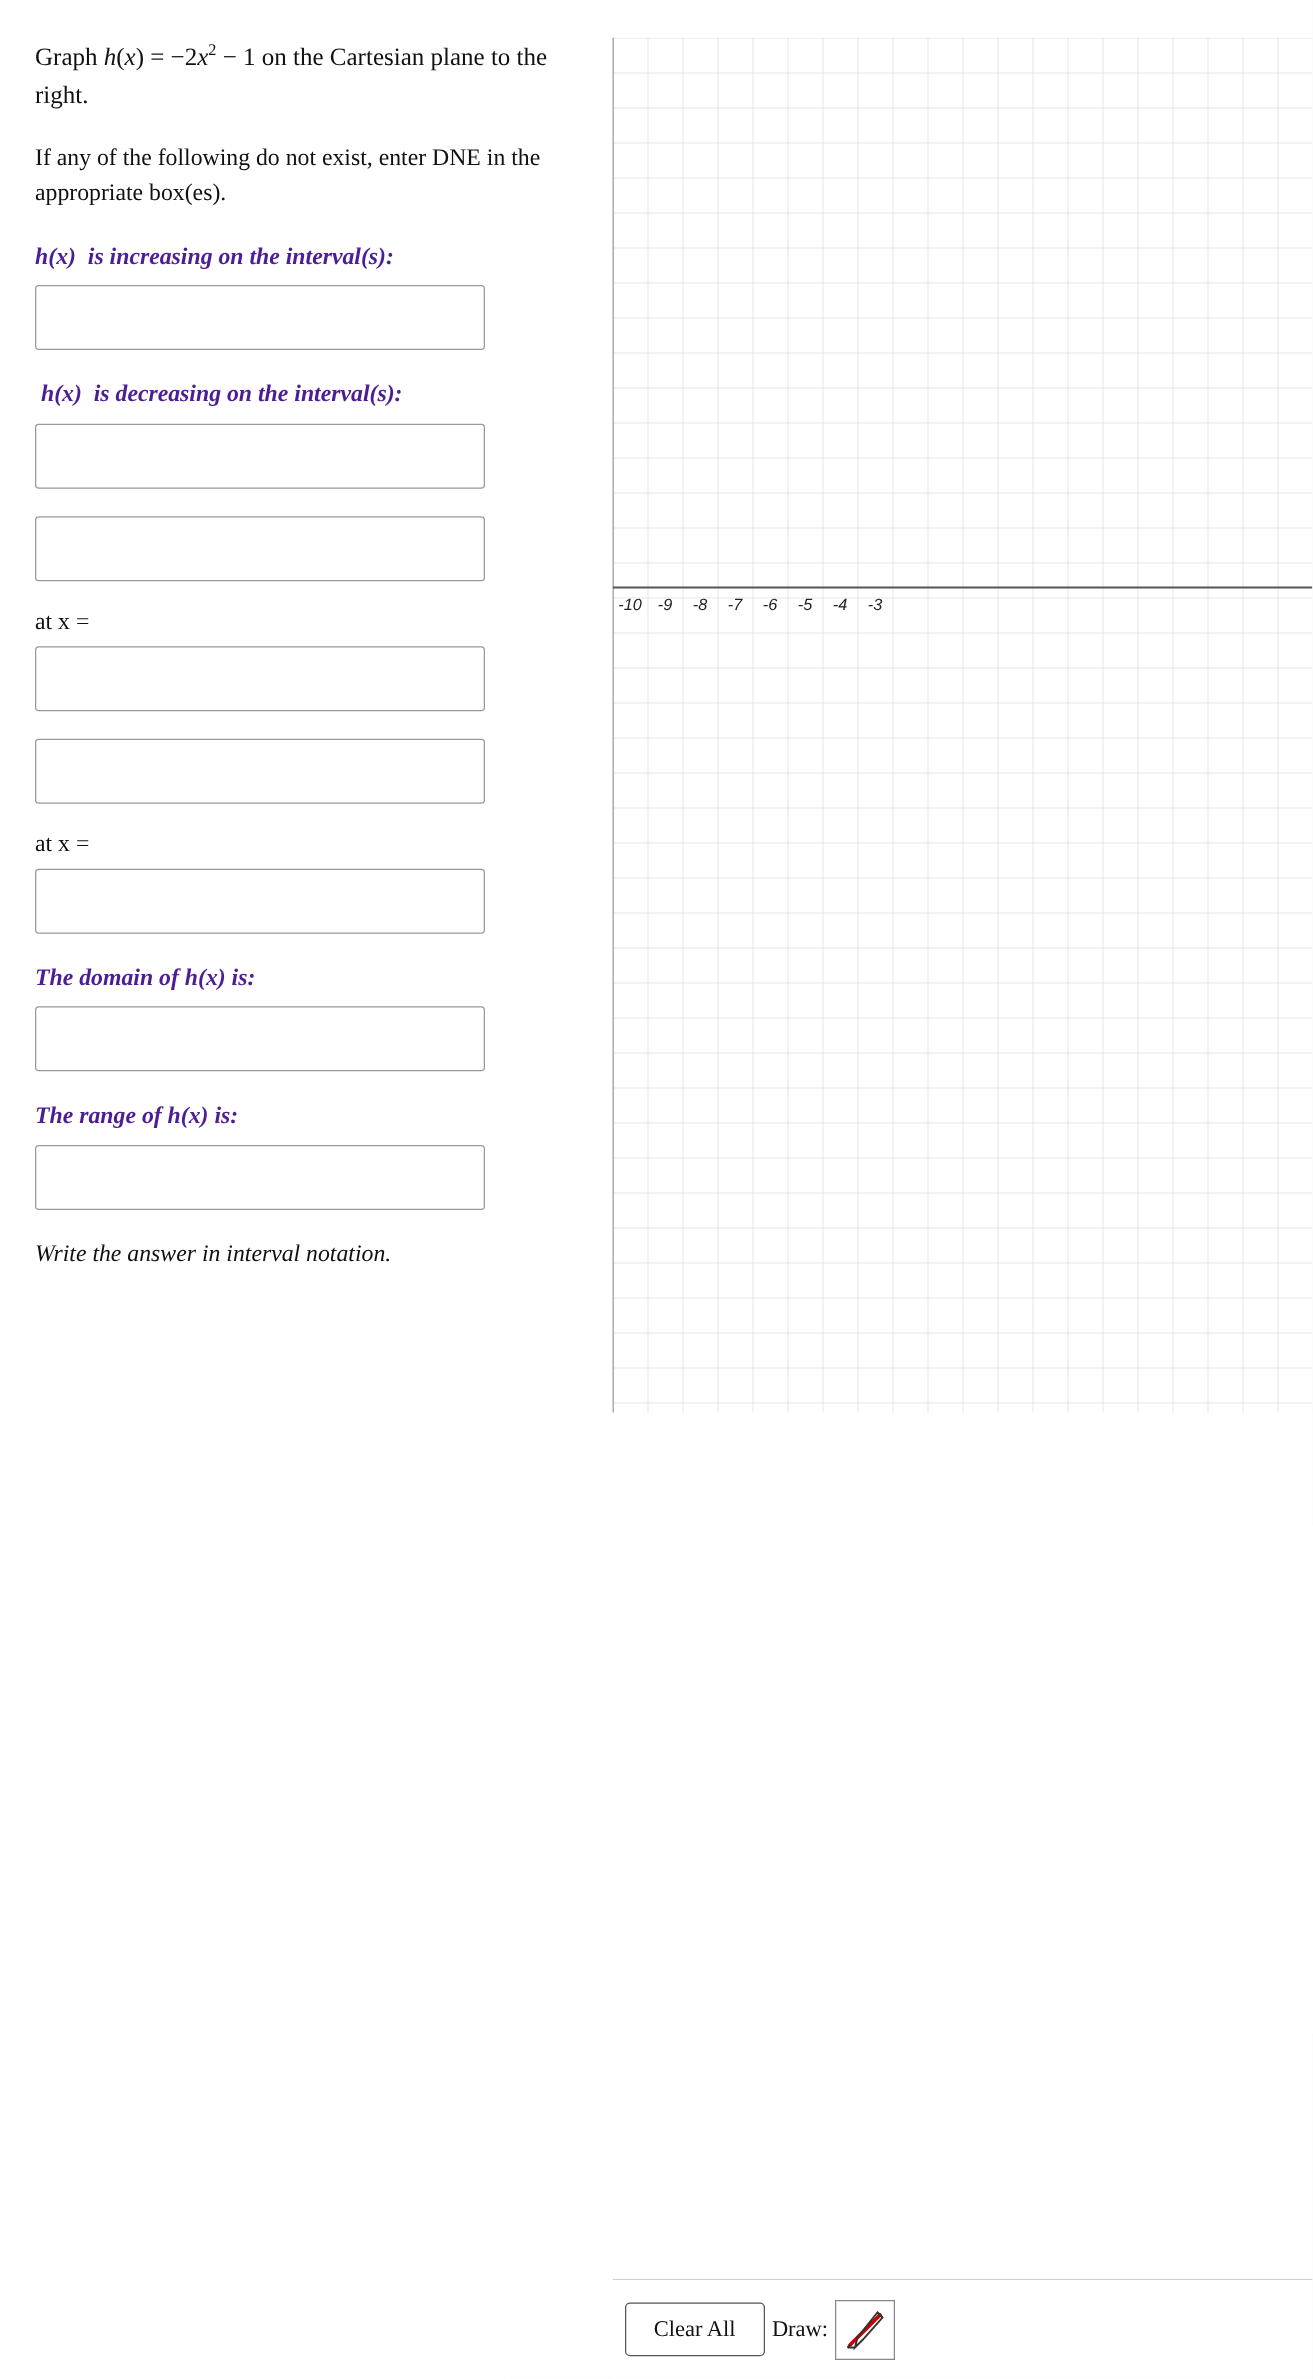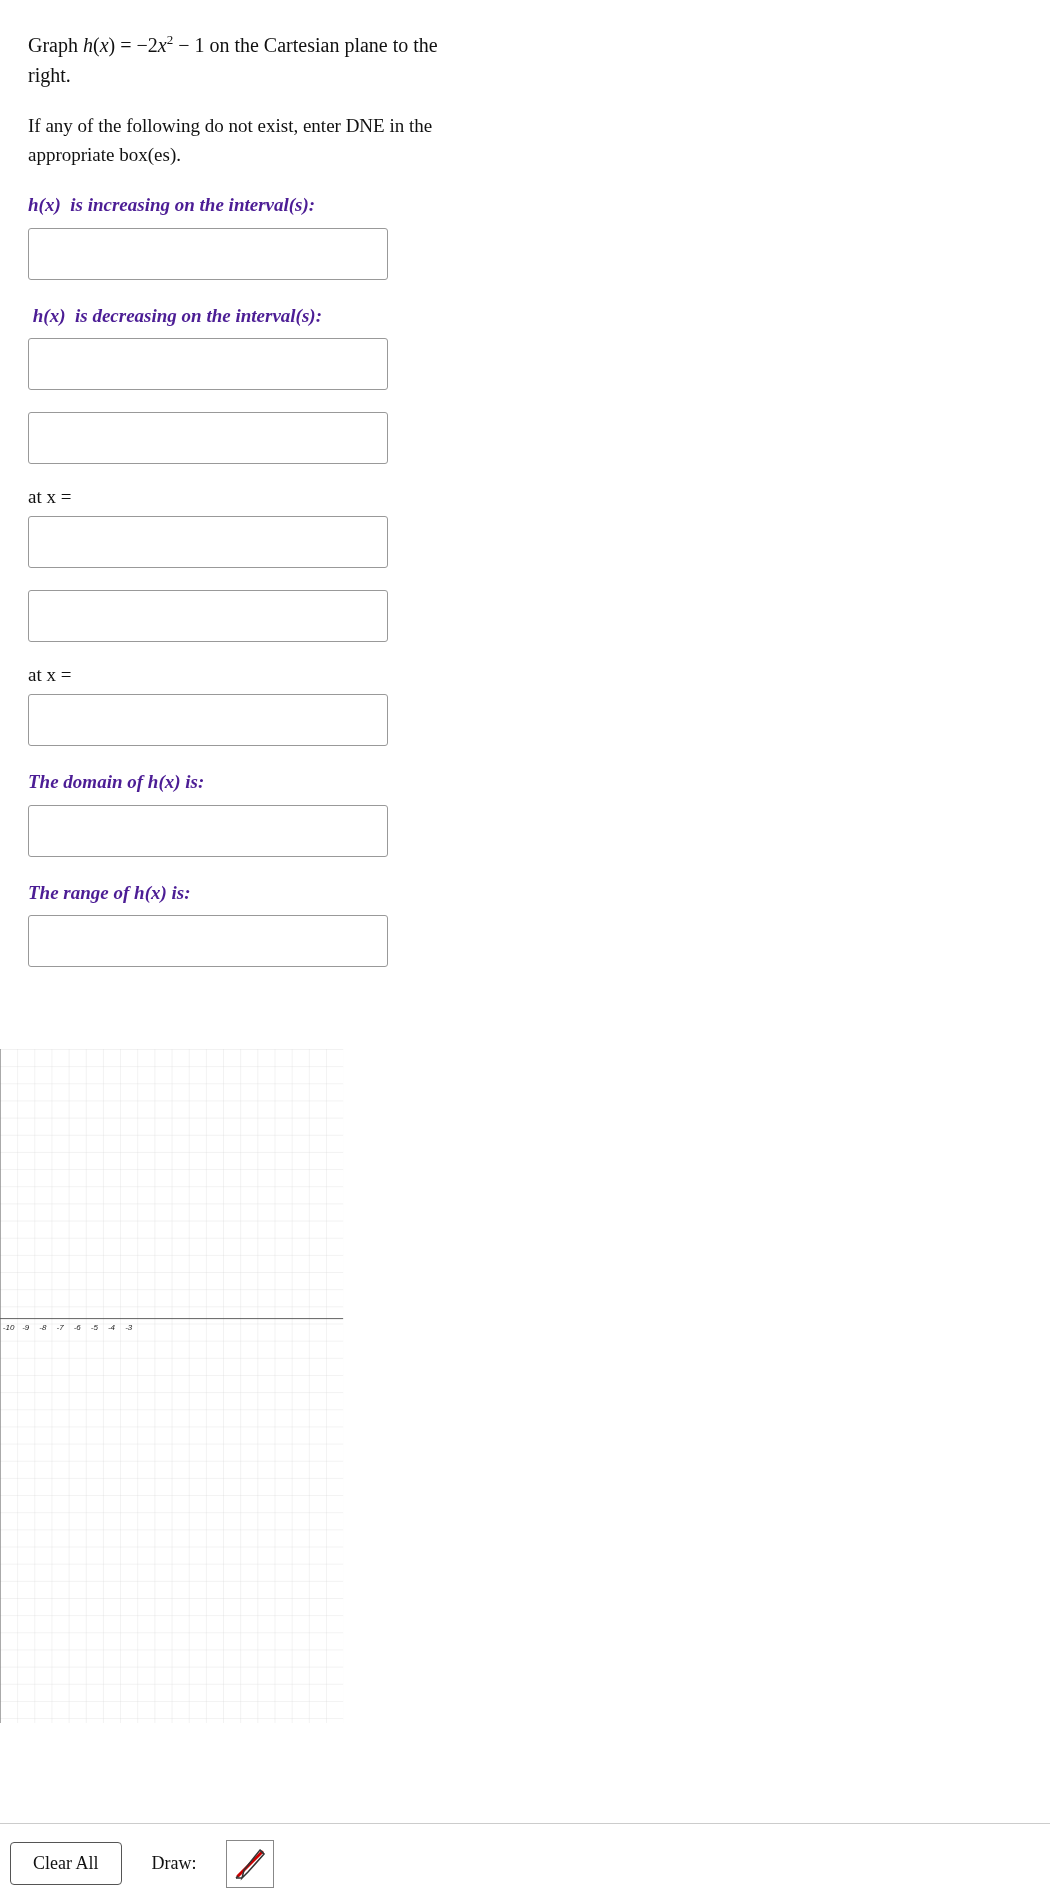--- a/index.html
+++ b/index.html
@@ -11,21 +11,21 @@
       justify-content: center;
       align-items: flex-start;
       min-height: 100vh;
     }
 
     .page {
       width: 1050px;
       min-height: 1903px;
       background: #ffffff;
       display: flex;
-      flex-direction: column;
+      flex-direction: row;
       position: relative;
     }
 
     
     .left-panel {
       width: 490px;
       padding: 30px 28px 30px 28px;
       flex-shrink: 0;
     }
 
@@ -116,21 +116,21 @@
       width: 100%;
       height: 100%;
     }
 
     
     .graph-toolbar {
       height: 80px;
       display: flex;
       align-items: center;
       padding: 0 10px;
-      gap: 26px;
+      gap: 2px;
       background: #fff;
       border-top: 1px solid #ccc;
     }
 
     .clear-all-btn {
       padding: 10px 22px;
       border: 1.5px solid #555;
       border-radius: 4px;
       background: #fff;
       font-size: 18px;
@@ -201,20 +201,23 @@
     <p class="label-text">
       The domain of <em>h</em>(<em>x</em>) is:
     </p>
     <input class="answer-input" type="text" style="">
 
     <p class="label-text">
       The range of <em>h</em>(<em>x</em>) is:
     </p>
     <input class="answer-input" type="text" style="">
 
+    <p class="italic-note">
+      <em>Write the answer in interval notation.</em>
+    </p>
 
   </div>
 
   <div class="right-panel">
 
     <div class="graph-area">
       <div class="graph-canvas">
         <svg class="grid-svg" viewBox="0 0 560 1100" preserveAspectRatio="xMinYMin meet">
 
           <defs>

